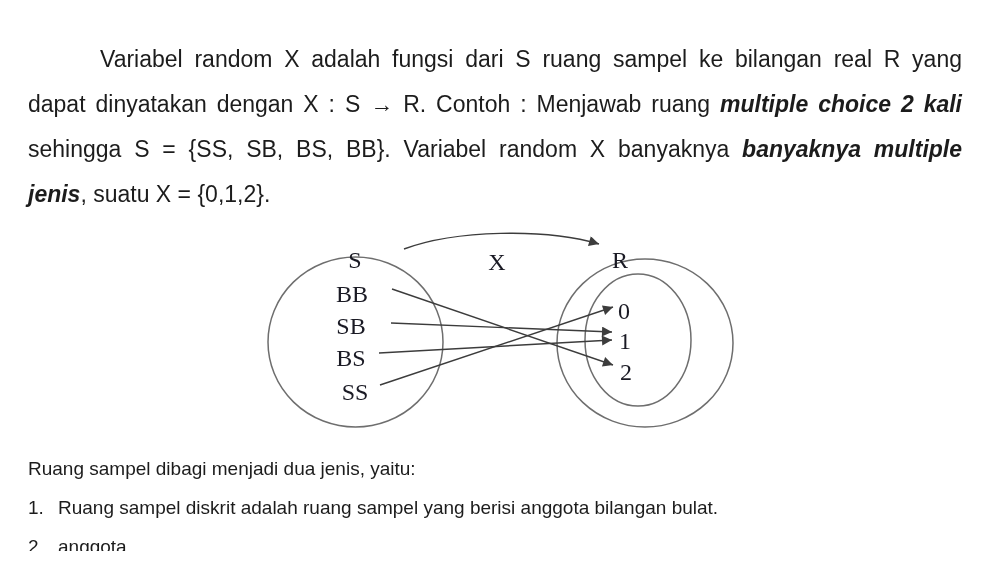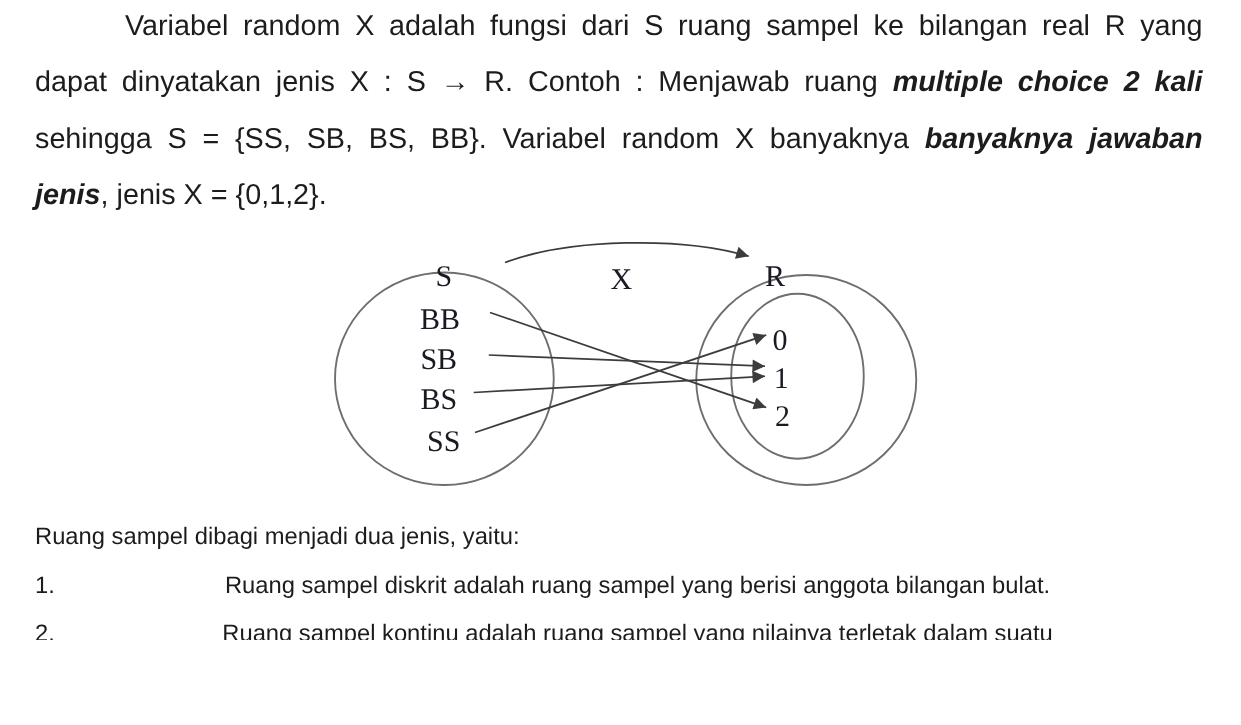--- a/index.html
+++ b/index.html
@@ -4,20 +4,21 @@
 <style>
   html, body { margin: 0; padding: 0; background: #ffffff; }
   .page {
     position: relative;
     width: 993px;
     height: 512px;
     background: #ffffff;
     font-family: "Liberation Sans", "DejaVu Sans", sans-serif;
     color: #1c1c1c;
     overflow: hidden;
+    margin-top: 39px;
   }
 
   
   .intro-para {
     position: absolute;
     top: -2px;
     left: 28px;
     width: 934px;
     font-size: 23px;
     line-height: 45px;
@@ -48,32 +49,32 @@
   .bottom-section {
     position: absolute;
     top: 410px;
     left: 28px;
     width: 934px;
     font-size: 19px;
     line-height: 39px;
   }
   .list-item { display: flex; }
   .list-num { width: 30px; flex: none; }
-  .list-text { flex: 1; text-align: center; }
+  .list-text { flex: 1; }
 </style>
 </head>
 <body>
 
 <div class="page">
 
   <div class="intro-para">
     <div class="pline first-line"><span>Variabel random X adalah fungsi dari S ruang sampel ke bilangan real R yang</span></div>
-    <div class="pline"><span>dapat dinyatakan jenis X : S </span><span>→</span><span> R. Contoh : Menjawab ruang </span><span class="it">multiple choice 2 kali</span></div>
-    <div class="pline"><span>sehingga S = {SS, SB, BS, BB}. Variabel random X banyaknya </span><span class="it">banyaknya jawaban</span></div>
-    <div class="pline last-line"><span class="it">jenis</span><span>, jenis X = {0,1,2}.</span></div>
+    <div class="pline"><span>dapat dinyatakan dengan X : S </span><span>→</span><span> R. Contoh : Menjawab ruang </span><span class="it">multiple choice 2 kali</span></div>
+    <div class="pline"><span>sehingga S = {SS, SB, BS, BB}. Variabel random X banyaknya </span><span class="it">banyaknya multiple</span></div>
+    <div class="pline last-line"><span class="it">jenis</span><span>, suatu X = {0,1,2}.</span></div>
   </div>
 
   <svg class="diagram" viewBox="250 180 500 225" xmlns="http://www.w3.org/2000/svg">
     <defs>
       <marker id="ah" viewBox="0 0 10 10" refX="10" refY="5" markerUnits="userSpaceOnUse" markerWidth="12" markerHeight="10" orient="auto">
         <path d="M0,0 L10,5 L0,10 Z" fill="#3c3c3c"></path>
       </marker>
     </defs>
 
     <ellipse class="setline" cx="355.5" cy="303" rx="87.5" ry="85"></ellipse>
@@ -103,19 +104,18 @@
 
   <div class="bottom-section">
     <div>Ruang sampel dibagi menjadi dua jenis, yaitu:</div>
     <div class="list-item">
       <span class="list-num">1.</span>
       <span class="list-text">Ruang sampel diskrit adalah ruang sampel yang berisi anggota bilangan bulat.</span>
     </div>
     <div class="list-item">
       <span class="list-num">2.</span>
       <span class="list-text">
-        <div>Ruang sampel kontinu adalah ruang sampel yang nilainya terletak dalam suatu</div>
         <div>anggota.</div>
       </span>
     </div>
   </div>
 
 </div>
 
 </body></html>

